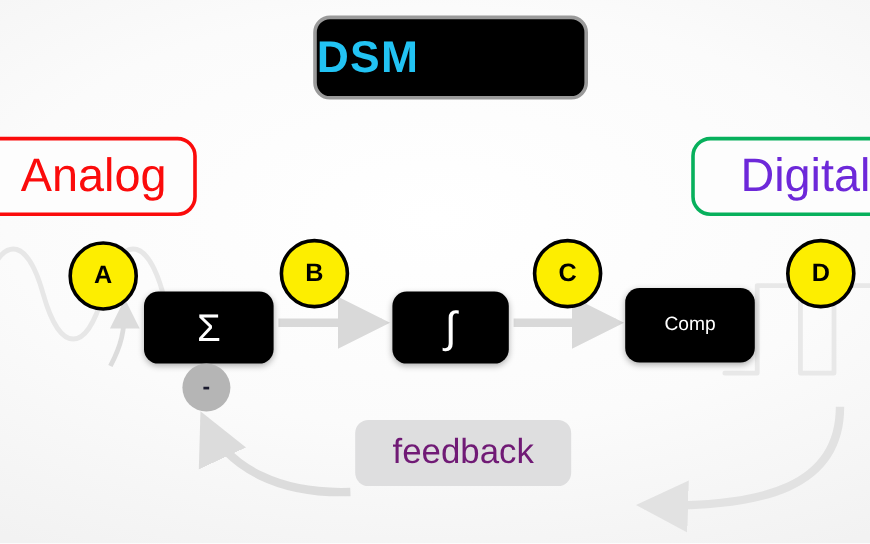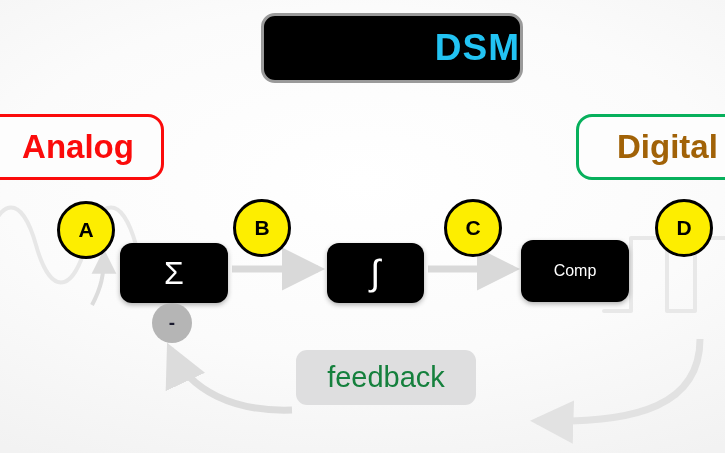--- a/index.html
+++ b/index.html
@@ -30,65 +30,65 @@
     position: absolute;
     left: 0; top: 0;
     width: 725px; height: 453px;
     pointer-events: none;
   }
 
   
   .title-box {
     position: absolute;
     left: 261px; top: 13px;
-    width: 262px; height: 70px;
+    width: 229px; height: 70px;
     background: #000000;
     border: 3px solid #9a9a9a;
     border-radius: 14px;
     box-sizing: border-box;
     display: flex;
     align-items: center;
-    justify-content: flex-end;
+    justify-content: flex-start;
   }
   .title-box span {
     color: #22c3f3;
     font-size: 37px;
     font-weight: bold;
     letter-spacing: 1px;
   }
 
   .tag-box {
     position: absolute;
     height: 66px;
     border-radius: 16px;
     box-sizing: border-box;
     background: #fdfdfd;
     display: flex;
     align-items: center;
   }
   .tag-box span {
-    font-size: 33px;
-    font-weight: bold;
+    font-size: 39px;
+    font-weight: normal;
   }
   .tag-analog {
     left: -34px; top: 114px;
     width: 198px;
     border: 3px solid #fb0b0b;
     justify-content: center;
     padding-left: 26px;
   }
   .tag-analog span { color: #fb0b0b; }
   .tag-digital {
     left: 576px; top: 114px;
     width: 196px;
     border: 3px solid #07b05c;
     justify-content: flex-start;
     padding-left: 38px;
   }
-  .tag-digital span { color: #a16207; }
+  .tag-digital span { color: #6d28d9; }
 
   
   .blk {
     position: absolute;
     background: #000000;
     border-radius: 12px;
     box-sizing: border-box;
     display: flex;
     align-items: center;
     justify-content: center;
@@ -125,21 +125,21 @@
     position: absolute;
     left: 296px; top: 350px;
     width: 180px; height: 55px;
     background: #dededf;
     border-radius: 11px;
     display: flex;
     align-items: center;
     justify-content: center;
   }
   .feedback-box span {
-    color: #15803d;
+    color: #701a75;
     font-size: 29px;
   }
 
   
   .node {
     position: absolute;
     width: 58px; height: 58px;
     border-radius: 50%;
     background: #fdee00;
     border: 3px solid #000000;

